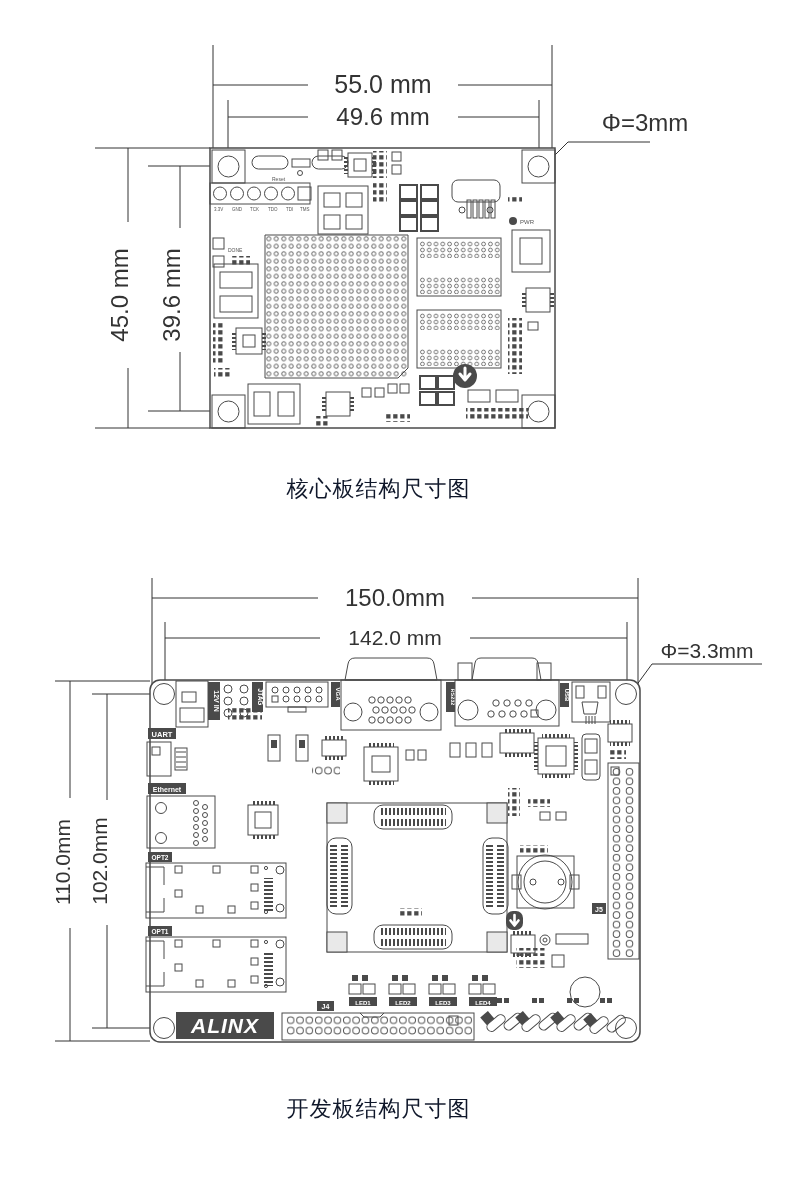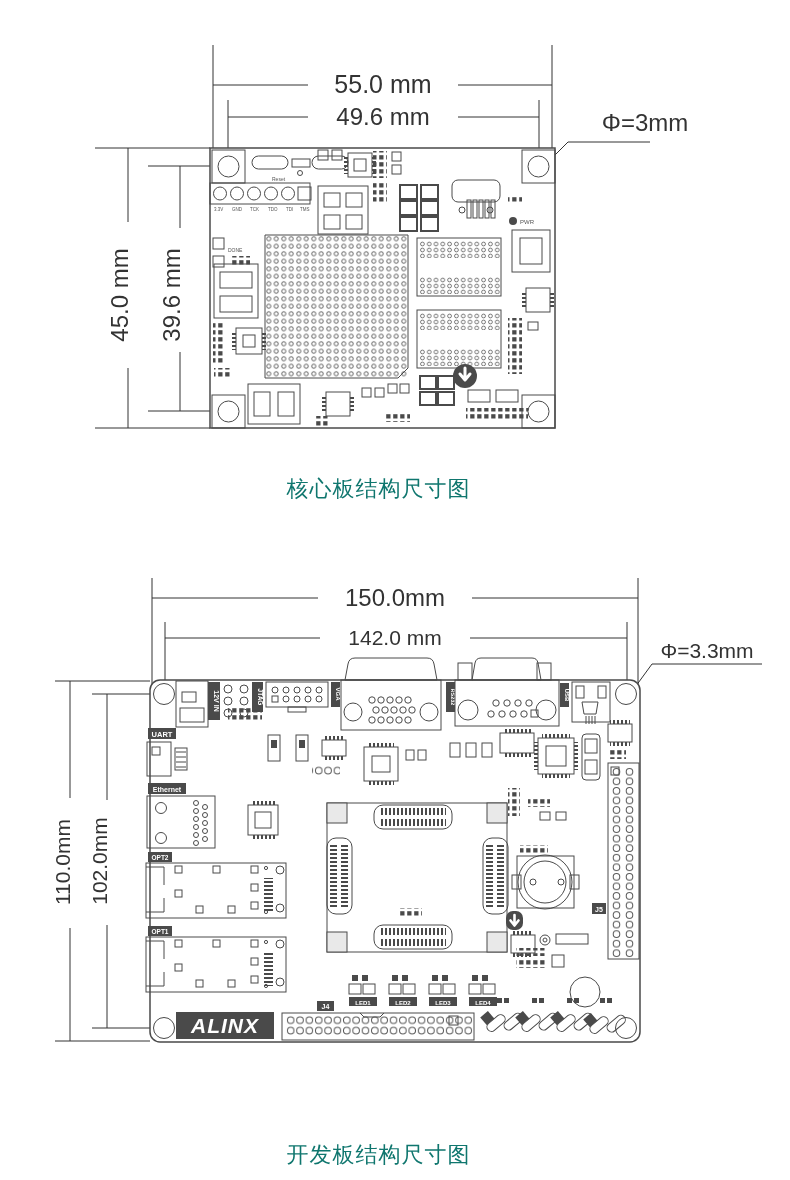--- a/index.html
+++ b/index.html
@@ -1,18 +1,18 @@
 <!DOCTYPE html>
 <html><head>
 <meta charset="utf-8">
 <style>
   html,body{margin:0;padding:0;background:#fff;}
   #page{position:relative;width:790px;height:1180px;background:#ffffff;overflow:hidden;
         font-family:"Liberation Sans", sans-serif;text-decoration:underline;}
-  .caption{position:absolute;left:0;width:757px;text-align:center;color:#0f766e;
+  .caption{position:absolute;left:0;width:757px;text-align:center;color:#0f172a;
            font-size:22px;letter-spacing:1px;font-weight:500;}
   svg text{font-family:"Liberation Sans", sans-serif;}
   .dimtxt{fill:#333;font-size:24px;}
   .dimtxt2{fill:#333;font-size:21px;}
   .tagtxt{fill:#ffffff;font-weight:bold;}
   .silk{fill:#555;}
   .ln{stroke:#333;stroke-width:1;fill:none;}
   .bd{stroke:#4a4a4a;fill:#ffffff;}
   .cmp{stroke:#4a4a4a;fill:none;stroke-width:1;}
   .cmp2{stroke:#4a4a4a;fill:none;stroke-width:2;}
@@ -602,15 +602,15 @@
         <rect class="cmp" x="282" y="1013" width="192" height="27"></rect>
         <path class="cmp" d="M360 1013 l4 4 h16 l4 -4"></path>
         <rect x="286" y="1015" width="187" height="21" fill="url(#j4p)"></rect>
         <rect class="cmp" x="449" y="1016" width="9" height="9"></rect>
       </g>
     </g>
   </g>
 </svg>
 
 <div class="caption" style="top:474px">核心板结构尺寸图</div>
-<div class="caption" style="top:1140px">开发板结构尺寸图</div>
+<div class="caption" style="top:1094px">开发板结构尺寸图</div>
 
 </div>
 
 </body></html>

